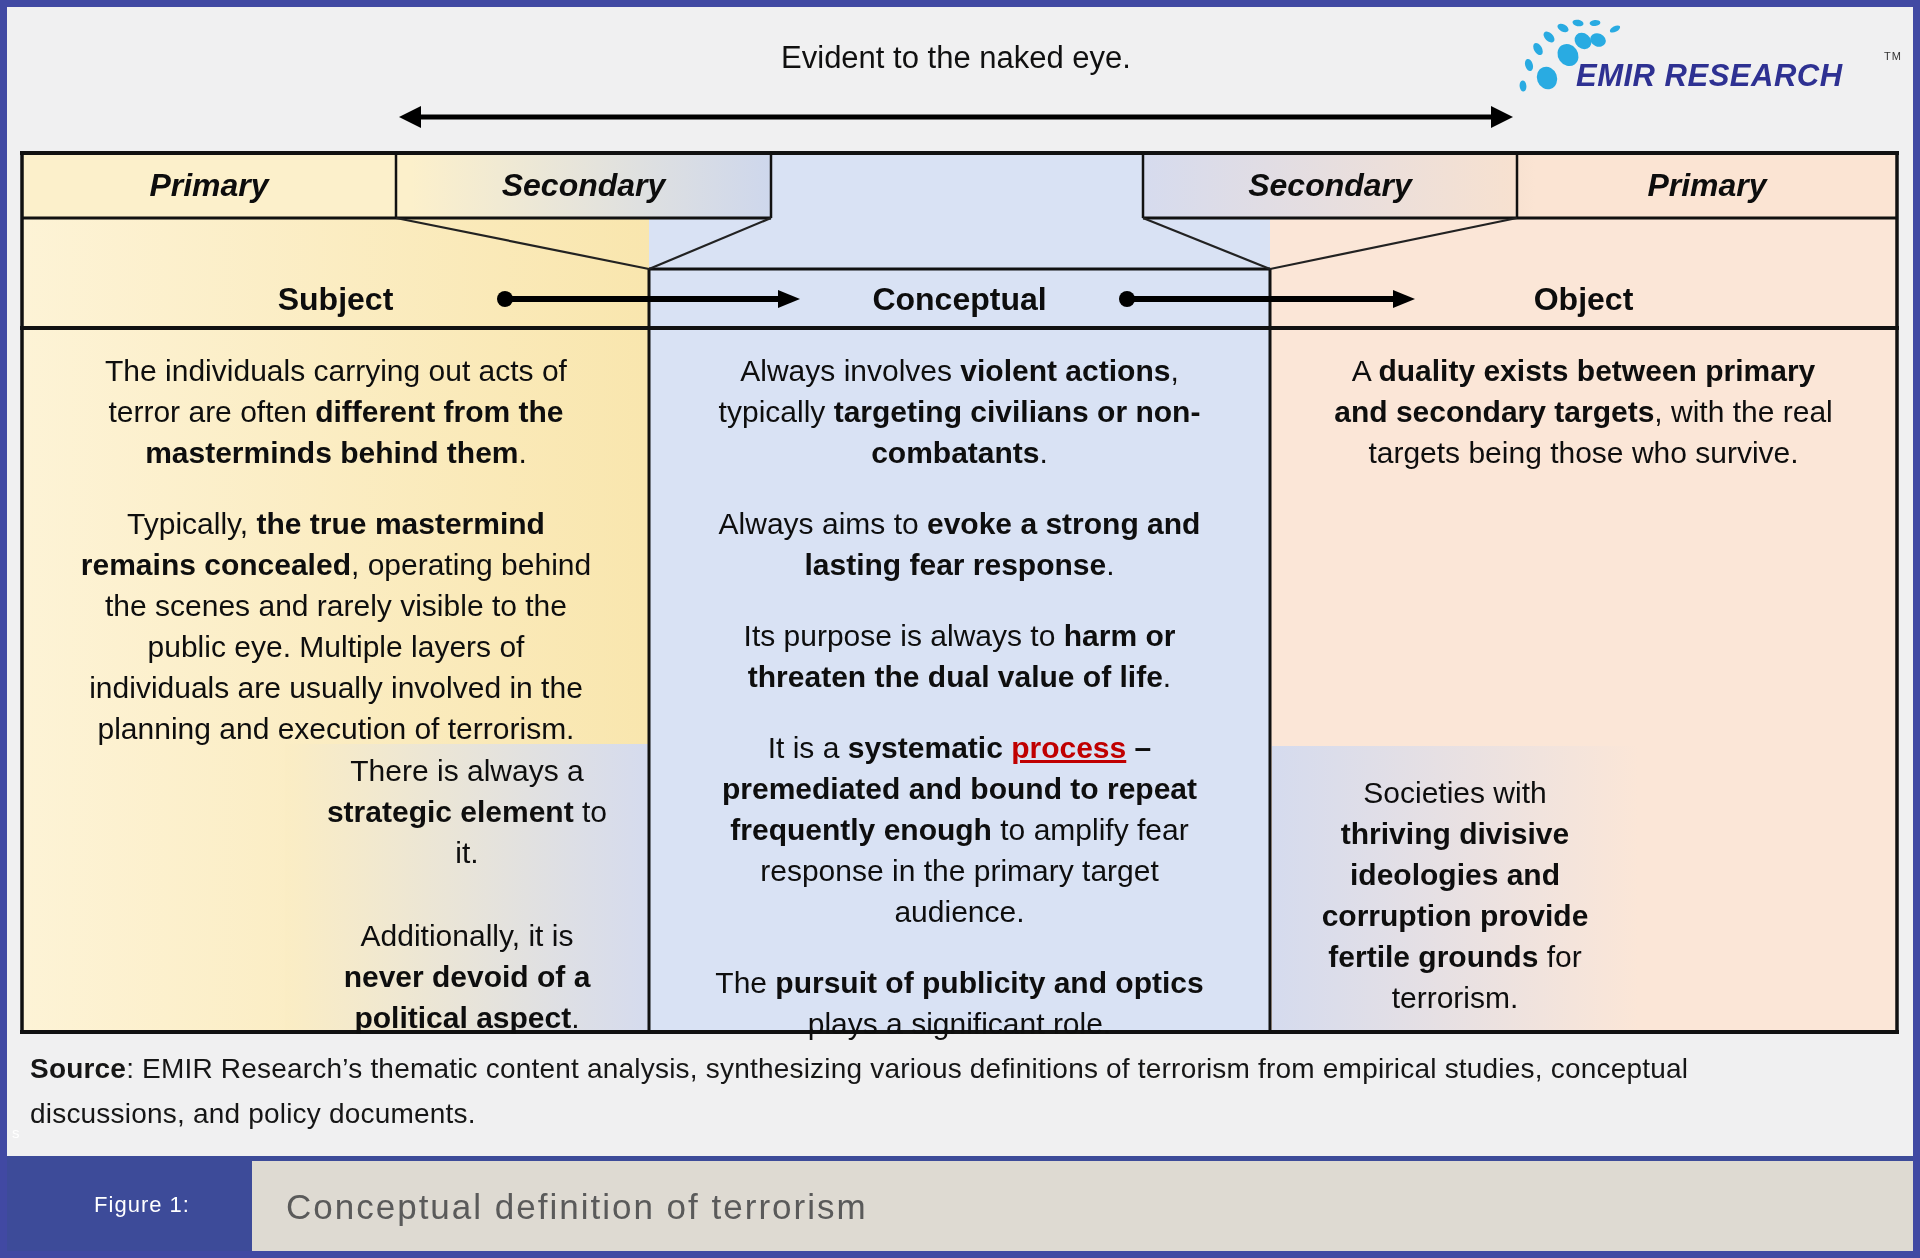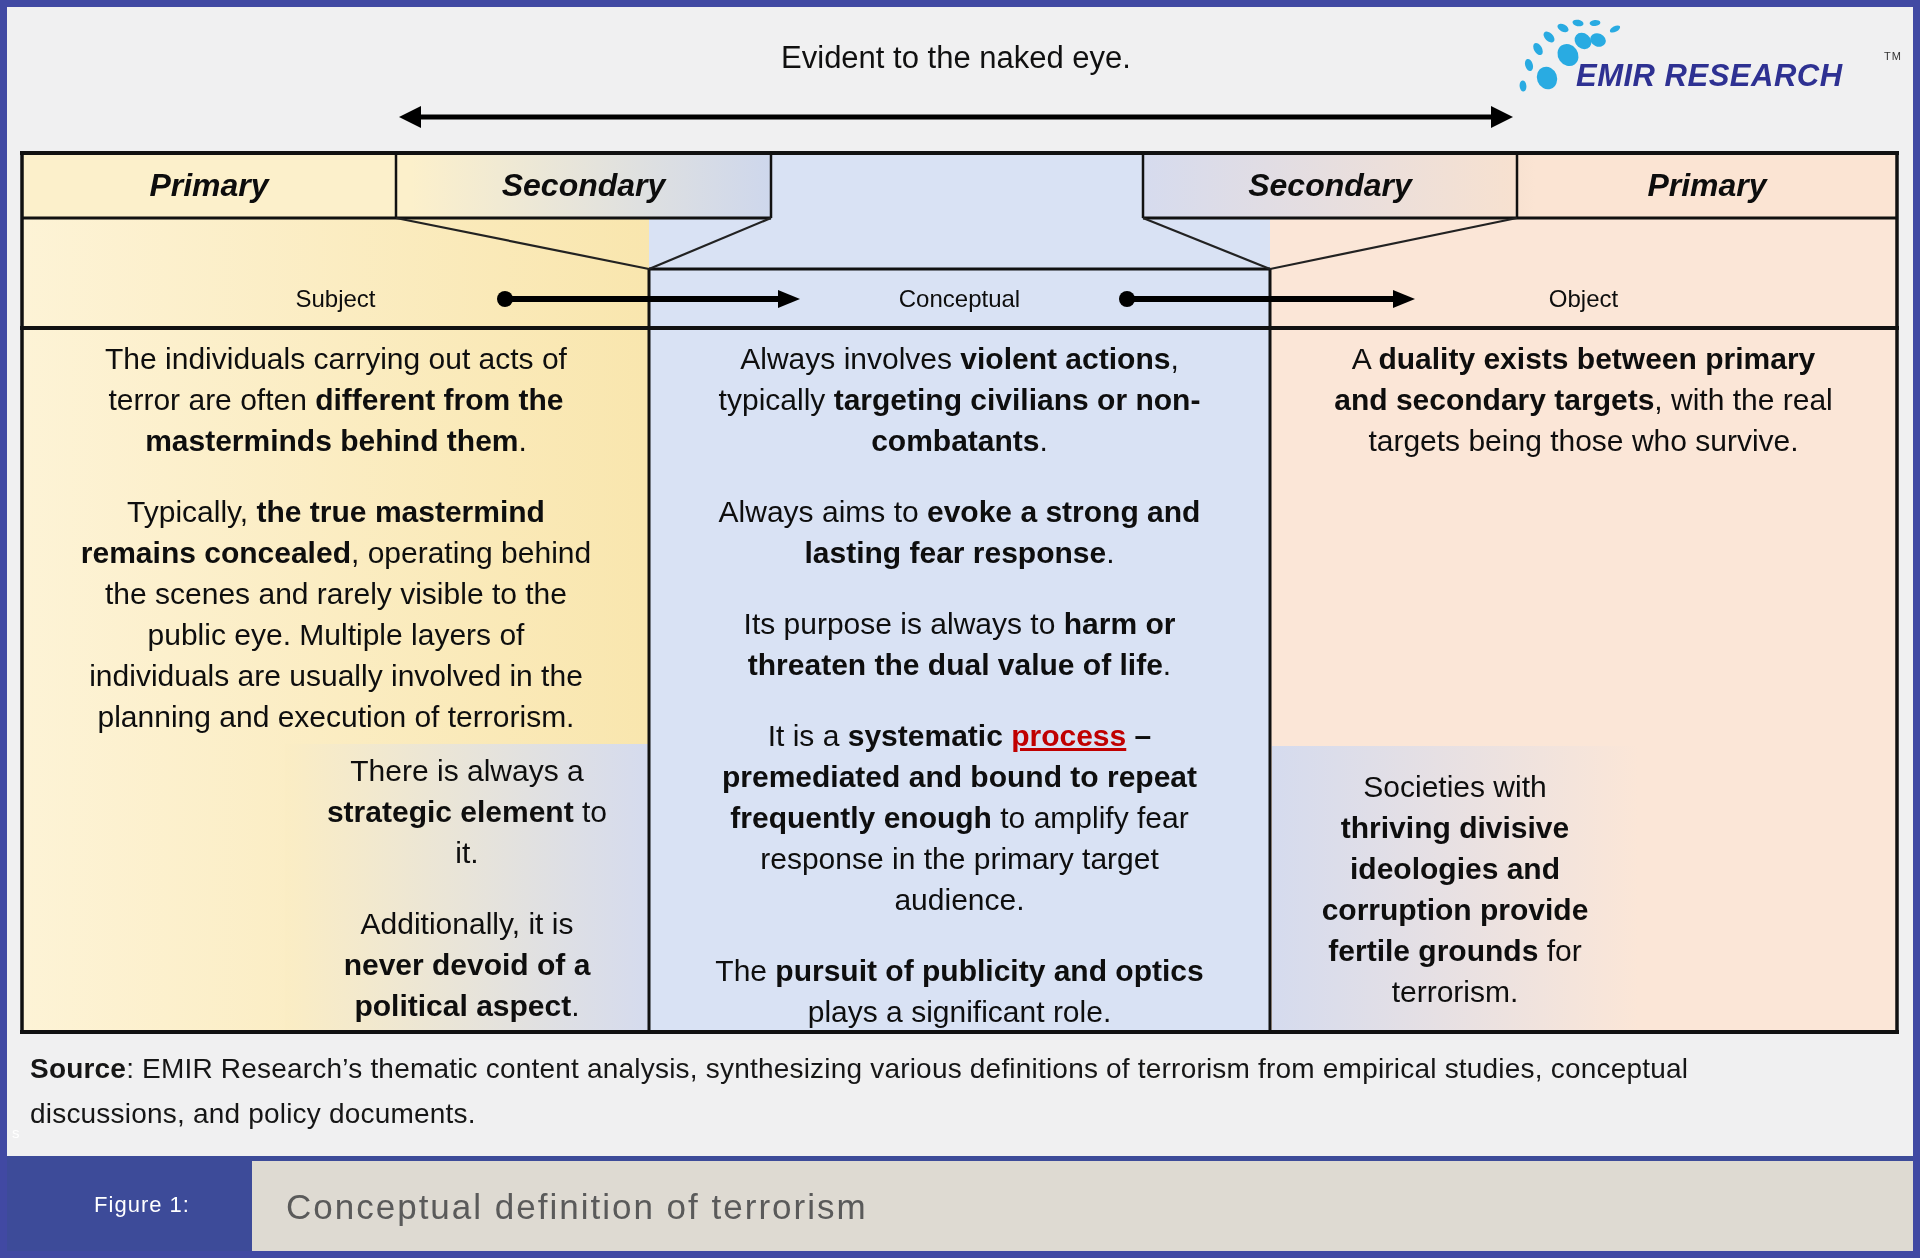--- a/index.html
+++ b/index.html
@@ -35,31 +35,31 @@
   svg.overlay{left:0;top:0;z-index:5;}
 
   
   .hlabel{top:153px;height:65px;line-height:65px;text-align:center;font-size:32px;font-weight:bold;font-style:italic;color:#0d0d0d;z-index:10;}
   .hl-primary-left{left:22px;width:374px;}
   .hl-secondary-left{left:396px;width:375px;}
   .hl-secondary-right{left:1143px;width:374px;}
   .hl-primary-right{left:1517px;width:380px;}
 
   
-  .coltitle{top:277px;height:44px;line-height:44px;text-align:center;font-size:24px;font-weight:normal;color:#0d0d0d;z-index:10;}
+  .coltitle{top:277px;height:44px;line-height:44px;text-align:center;font-size:32px;font-weight:bold;color:#0d0d0d;z-index:10;}
   .ct-subject{left:22px;width:627px;}
   .ct-instrument{left:649px;width:621px;}
   .ct-object{left:1270px;width:627px;}
 
   
   .body{z-index:10;font-size:30px;line-height:41px;color:#0e0e0e;text-align:center;}
   .body-subject{left:32px;top:338px;width:608px;}
   .body-instrument{left:659px;top:338px;width:601px;}
   .body-object{left:1280px;top:338px;width:607px;}
-  .para{margin-bottom:30px;}
+  .para{margin-bottom:30px;margin-top:12px;}
   .para:last-child{margin-bottom:0;}
   .rl{display:block;min-height:41px;}
   .b{font-weight:bold;text-align:right;}
   .red{color:var(--red);}
   .u{text-decoration:underline;}
 
   .overlay-box{z-index:10;display:flex;flex-direction:column;justify-content:center;font-size:30px;line-height:41px;color:#0e0e0e;text-align:center;}
   .ob-subj{left:285px;top:744px;width:364px;height:288px;}
   .ob-obj{left:1272px;top:746px;width:366px;height:286px;}
 

